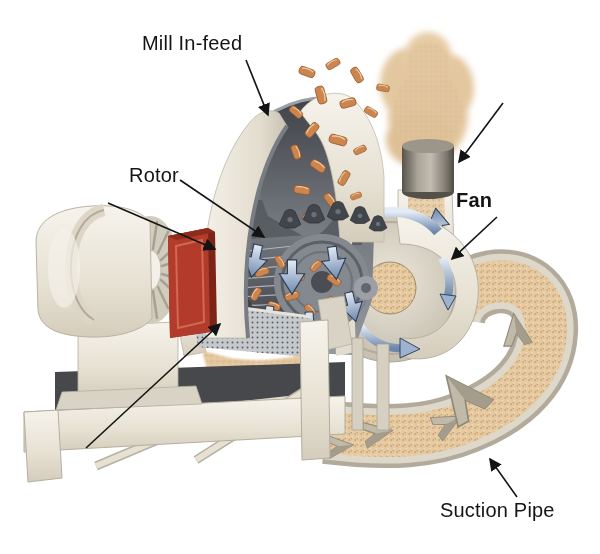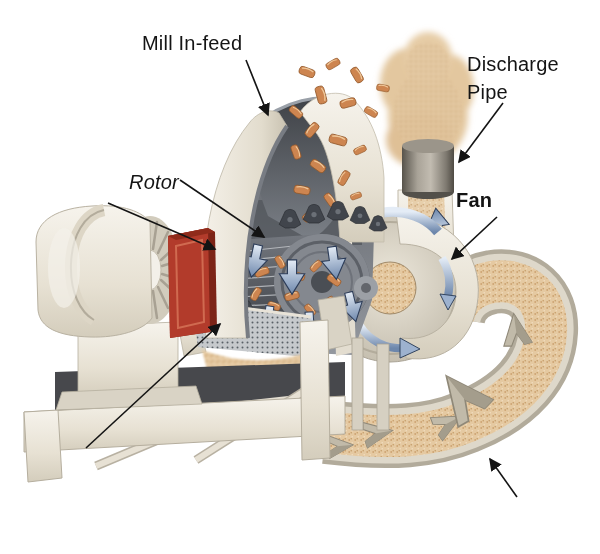--- a/index.html
+++ b/index.html
@@ -2,21 +2,21 @@
 <html><head>
 <meta charset="utf-8">
 <style>
   html,body{margin:0;padding:0;background:#ffffff;}
   .stage{position:relative;width:600px;height:554px;background:#ffffff;overflow:hidden;
          font-family:"Liberation Sans", sans-serif;}
   .stage svg{position:absolute;left:0;top:0;}
   .lbl{position:absolute;font-size:20px;line-height:24px;color:#141414;letter-spacing:.2px;}
   #l-infeed{left:142px;top:31px;white-space:nowrap;}
   #l-discharge{left:467px;top:50px;width:96px;line-height:28px;}
-  #l-rotor{left:129px;top:170px;font-style:italic;}
+  #l-rotor{left:129px;top:163px;}
   #l-hammer{left:27px;top:179px;}
   #l-fan{left:456px;top:188px;font-weight:bold;}
   #l-screen{left:52px;top:449px;}
   #l-suction{left:440px;top:498px;white-space:nowrap;}
 </style>
 </head>
 <body>
 
 <div class="stage">
 
@@ -306,17 +306,17 @@
     <line x1="503" y1="103" x2="459" y2="162" marker-end="url(#ah)"></line>
     <line x1="180" y1="180" x2="264" y2="237" marker-end="url(#ah)"></line>
     <line x1="108" y1="203" x2="215" y2="249" marker-end="url(#ah)"></line>
     <line x1="497" y1="217" x2="452" y2="259" marker-end="url(#ah)"></line>
     <line x1="86" y1="448" x2="220" y2="324" marker-end="url(#ah)"></line>
     <line x1="517" y1="497" x2="490" y2="459" marker-end="url(#ah)"></line>
   </g>
 </svg>
 
 <div class="lbl" id="l-infeed">Mill In-feed</div>
-<div class="lbl" id="l-discharge">Discharge Pipe</div>
 <div class="lbl" id="l-rotor">Rotor</div>
 <div class="lbl" id="l-fan">Fan</div>
+<div class="lbl" id="l-suction">Suction Pipe</div>
 
 </div>
 
 </body></html>

